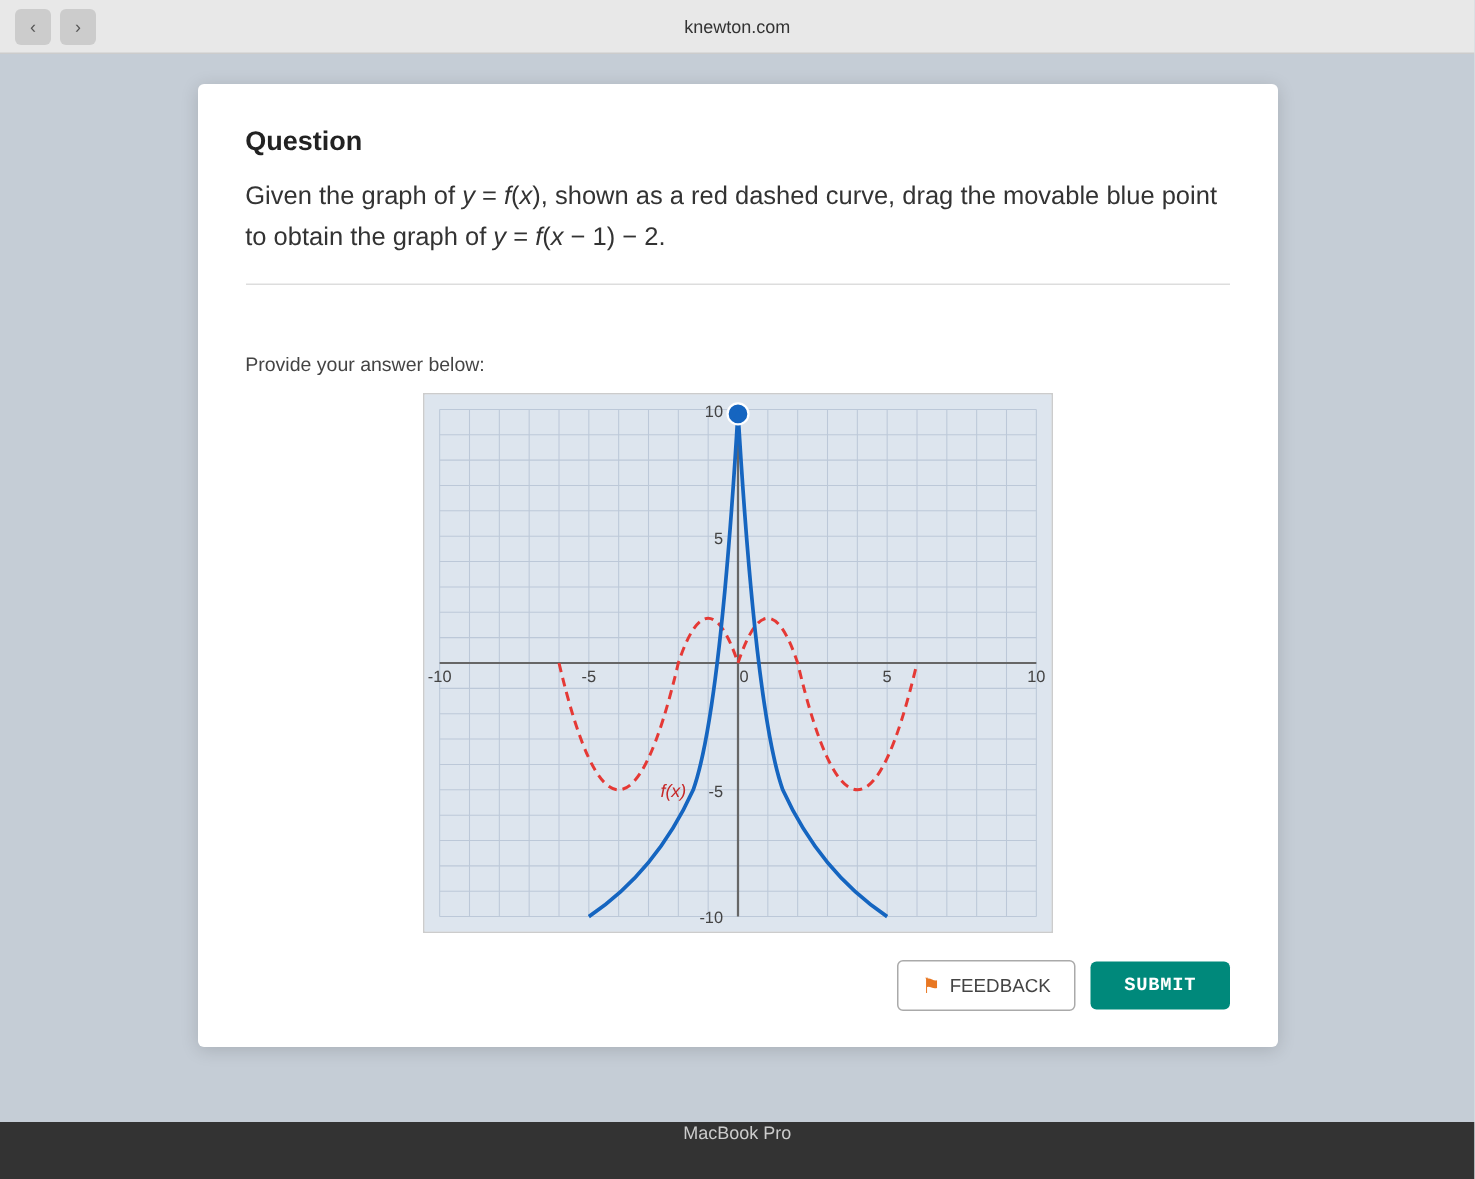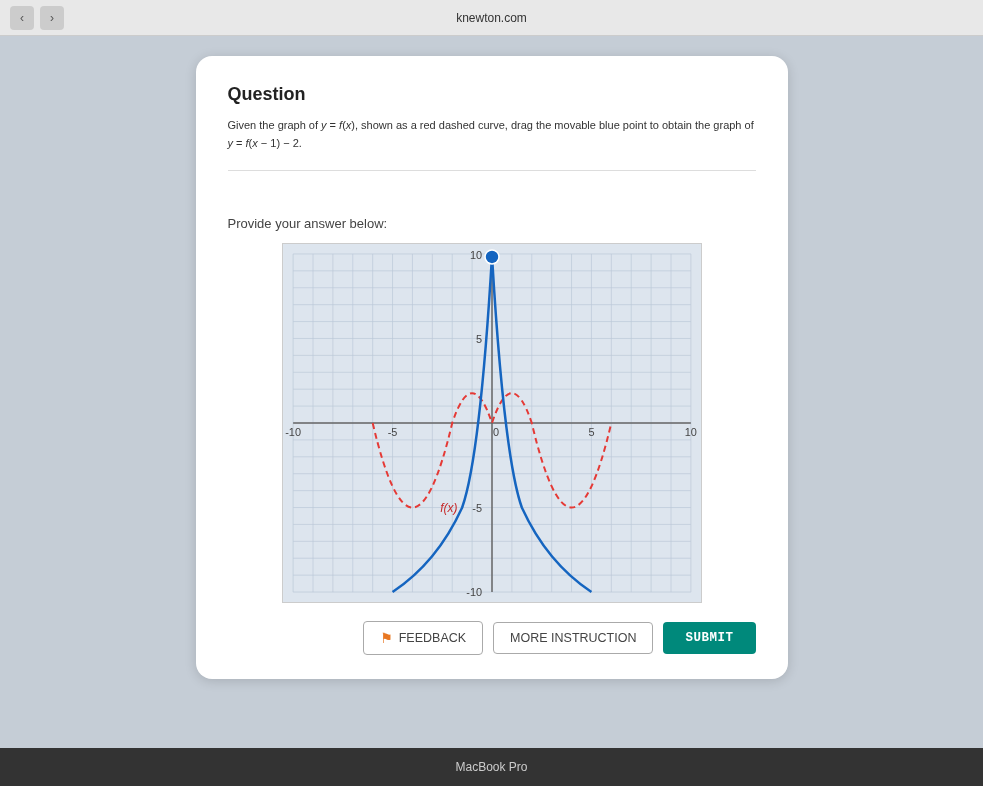--- a/index.html
+++ b/index.html
@@ -55,35 +55,35 @@
       flex: 1;
       background: #c5cdd6;
       display: flex;
       align-items: flex-start;
       justify-content: center;
       padding: 20px 0 10px 0;
     }
 
     .question-card {
       background: white;
-      border-radius: 16px;
+      border-radius: 4px;
       padding: 28px 32px 24px 32px;
-      width: 592px;
+      width: 720px;
       box-shadow: 0 2px 12px rgba(0,0,0,0.15);
     }
 
     .question-title {
       font-size: 18px;
       font-weight: 600;
       color: #222;
       margin-bottom: 12px;
     }
 
     .question-text {
-      font-size: 11px;
+      font-size: 17px;
       color: #333;
       line-height: 1.6;
       margin-bottom: 18px;
     }
 
     .divider {
       border: none;
       border-top: 1px solid #ddd;
       margin-bottom: 14px;
     }
@@ -156,21 +156,20 @@
       letter-spacing: 0.5px;
       font-family: Liberation Mono, monospace;
     }
 
     
     .mac-taskbar {
       width: 100%;
       height: 38px;
       background: #333;
       display: flex;
-      align-items: center;
       justify-content: center;
       gap: 8px;
       position: relative;
     }
     .mac-taskbar-label {
       font-size: 12px;
       color: #ccc;
     }
   </style>
 </head>
@@ -275,23 +274,20 @@
 
         <polygon points="200,0 196,8 204,8" fill="#1565c0"></polygon>
       </svg>
     </div>
 
     <div class="buttons-row">
       <button class="btn-feedback">
         <span class="flag-icon">⚑</span>
         <span>FEEDBACK</span>
       </button>
-      <button class="btn-more">
-        <span>MORE INSTRUCTION</span>
-      </button>
       <button class="btn-submit">
         <span>SUBMIT</span>
       </button>
     </div>
 
   </div>
 </div>
 
 <div class="mac-taskbar">
   <span class="mac-taskbar-label">MacBook Pro</span>

